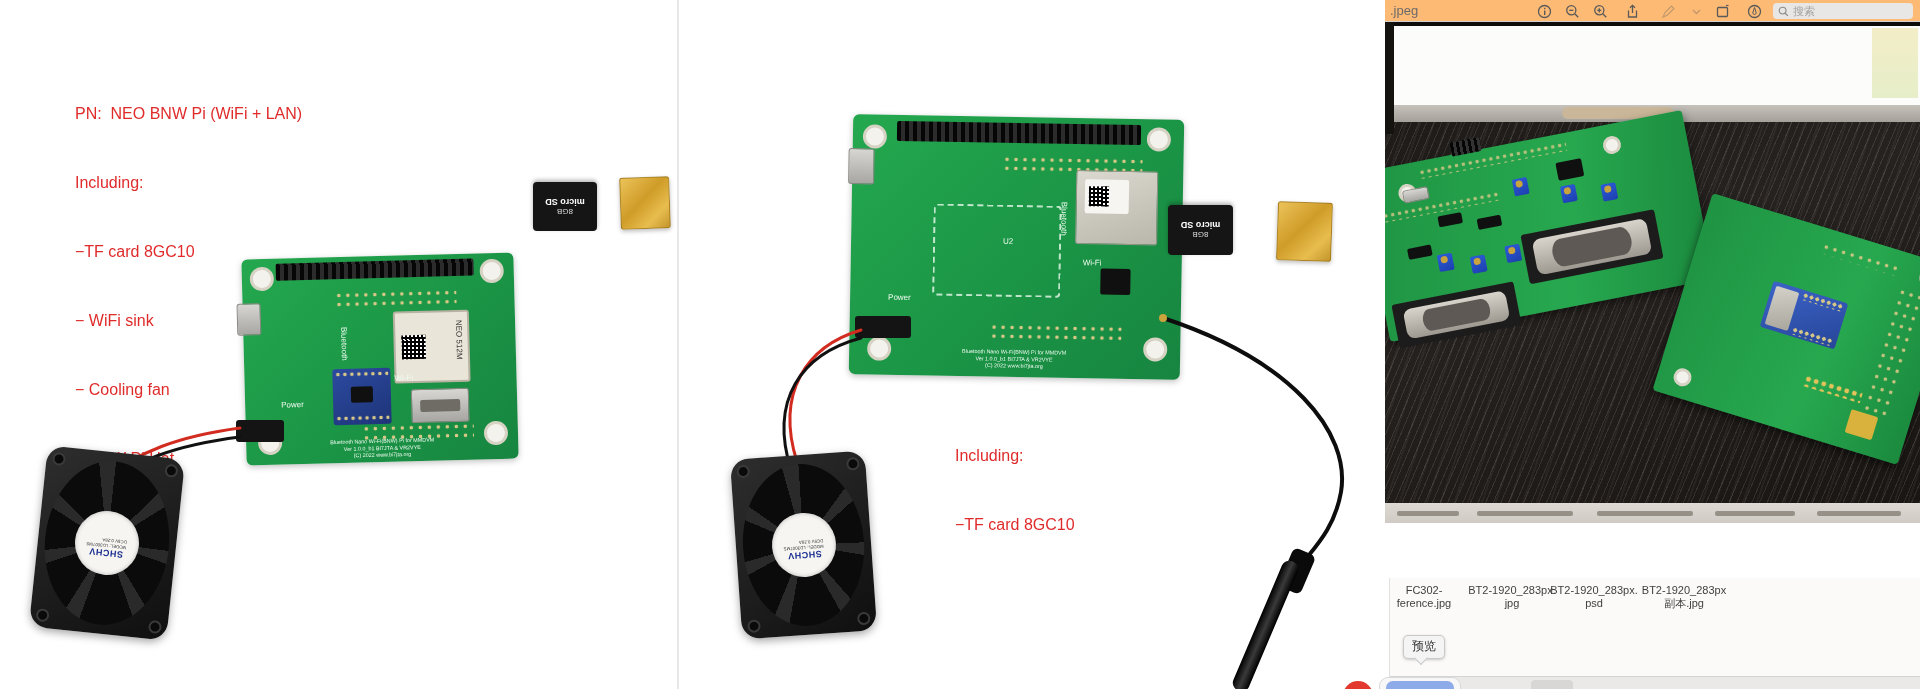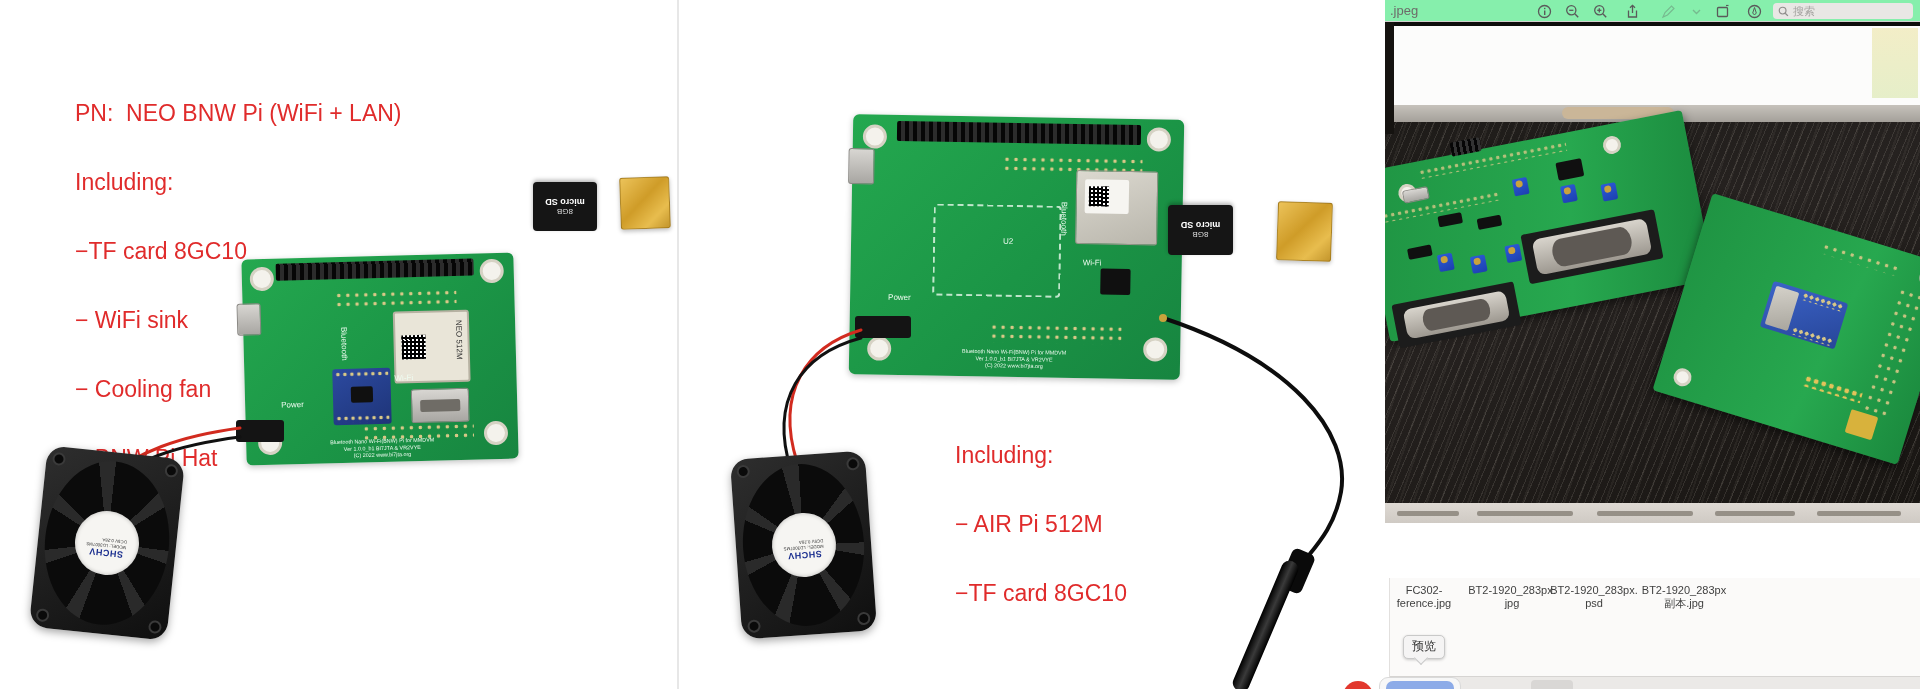--- a/index.html
+++ b/index.html
@@ -2,21 +2,21 @@
 <html><head>
 <meta charset="utf-8">
 <style>
   html,body{margin:0;padding:0;background:#fff;}
   .canvas{position:relative;width:1920px;height:689px;overflow:hidden;background:#fff;
           font-family:"Liberation Sans","DejaVu Sans",sans-serif;}
   .panel{position:absolute;top:0;height:689px;background:#fff;}
   .abs{position:absolute;}
 
   
-  .annot{position:absolute;color:#e02b2b;font-size:23px;line-height:23px;white-space:pre;}
+  .annot{position:absolute;color:#e02b2b;font-size:16px;line-height:23px;white-space:pre;}
 
   
   .pcb{position:absolute;border-radius:6px;background:linear-gradient(135deg,#24a84f 0%,#1b9546 55%,#178540 100%);
        box-shadow:0 2px 6px rgba(0,0,0,.25);}
   .mhole{position:absolute;width:24px;height:24px;border-radius:50%;background:#f4f2ec;border:3px solid #d6d2c4;box-sizing:border-box;}
   .hdr{position:absolute;background:repeating-linear-gradient(90deg,#060606 0 4px,#2c2c2c 4px 8px);border-radius:2px;}
   .dots{position:absolute;background-image:radial-gradient(circle,#d8c887 1.6px,rgba(0,0,0,0) 2.1px);background-size:9px 9px;}
   .silk{position:absolute;color:#eefbf0;font-size:9px;line-height:1.3;text-align:center;
         transform:scale(0.6);transform-origin:center top;white-space:nowrap;}
   .silklbl{position:absolute;color:#eefbf0;font-size:8px;white-space:nowrap;}
@@ -39,21 +39,21 @@
   .sd{position:absolute;background:#151515;border-radius:4px 4px 4px 4px;box-shadow:0 2px 4px rgba(0,0,0,.3);
       display:flex;flex-direction:column;align-items:center;justify-content:center;transform:rotate(180deg);}
   .sd .b{color:#fff;font-weight:bold;font-size:9px;}
   .sd .s{color:#ddd;font-size:8px;}
   .heatsink{position:absolute;background:linear-gradient(135deg,#ecc35a 0%,#cf9c28 45%,#e8bd4e 75%,#c3952c 100%);
       border:1px solid rgba(120,85,10,.5);border-radius:3px;box-shadow:0 2px 4px rgba(0,0,0,.25);}
 
   .divider{position:absolute;top:0;width:2px;height:689px;background:#e7e7e7;}
 
   
-  .toolbar{position:absolute;left:0;top:0;width:535px;height:22px;background:#86efac;border-bottom:1px solid #d3d1cf;box-sizing:border-box;}
+  .toolbar{position:absolute;left:0;top:0;width:535px;height:22px;background:#fdba74;border-bottom:1px solid #d3d1cf;box-sizing:border-box;}
   .toolbar .title{position:absolute;left:5px;top:3px;font-size:13px;color:#6d6b69;}
   .tbicon{position:absolute;top:4px;width:15px;height:15px;}
   .tbicon svg{display:block;}
   .dim{opacity:.35;}
   .searchbox{position:absolute;left:388px;top:3px;width:140px;height:16px;background:#e9e7e5;border-radius:4px;
       display:flex;align-items:center;padding-left:5px;box-sizing:border-box;}
   .searchbox .ph{font-size:11px;color:#a3a19f;margin-left:4px;}
 
   .photo{position:absolute;left:0;top:22px;width:535px;height:501px;overflow:hidden;
       background:linear-gradient(160deg,#1a1815 0%,#262220 45%,#181512 100%);}
@@ -216,21 +216,20 @@
     </div>
 
     <div class="sd" style="left:489px;top:205px;width:65px;height:50px;">
       <div class="s">8GB</div>
       <div class="b">micro SD</div>
     </div>
     <div class="heatsink" style="left:598px;top:202px;width:53px;height:57px;transform:rotate(2deg);"></div>
 
     <div class="annot" style="left:276px;top:398px;">
       <div>Including:</div>
-      <div>− AIR Pi 512M</div>
       <div>−TF card 8GC10</div>
       
       
       
     </div>
   </section>
 
   <section class="panel" style="left:1385px;width:535px;">
 
     <div class="toolbar">

